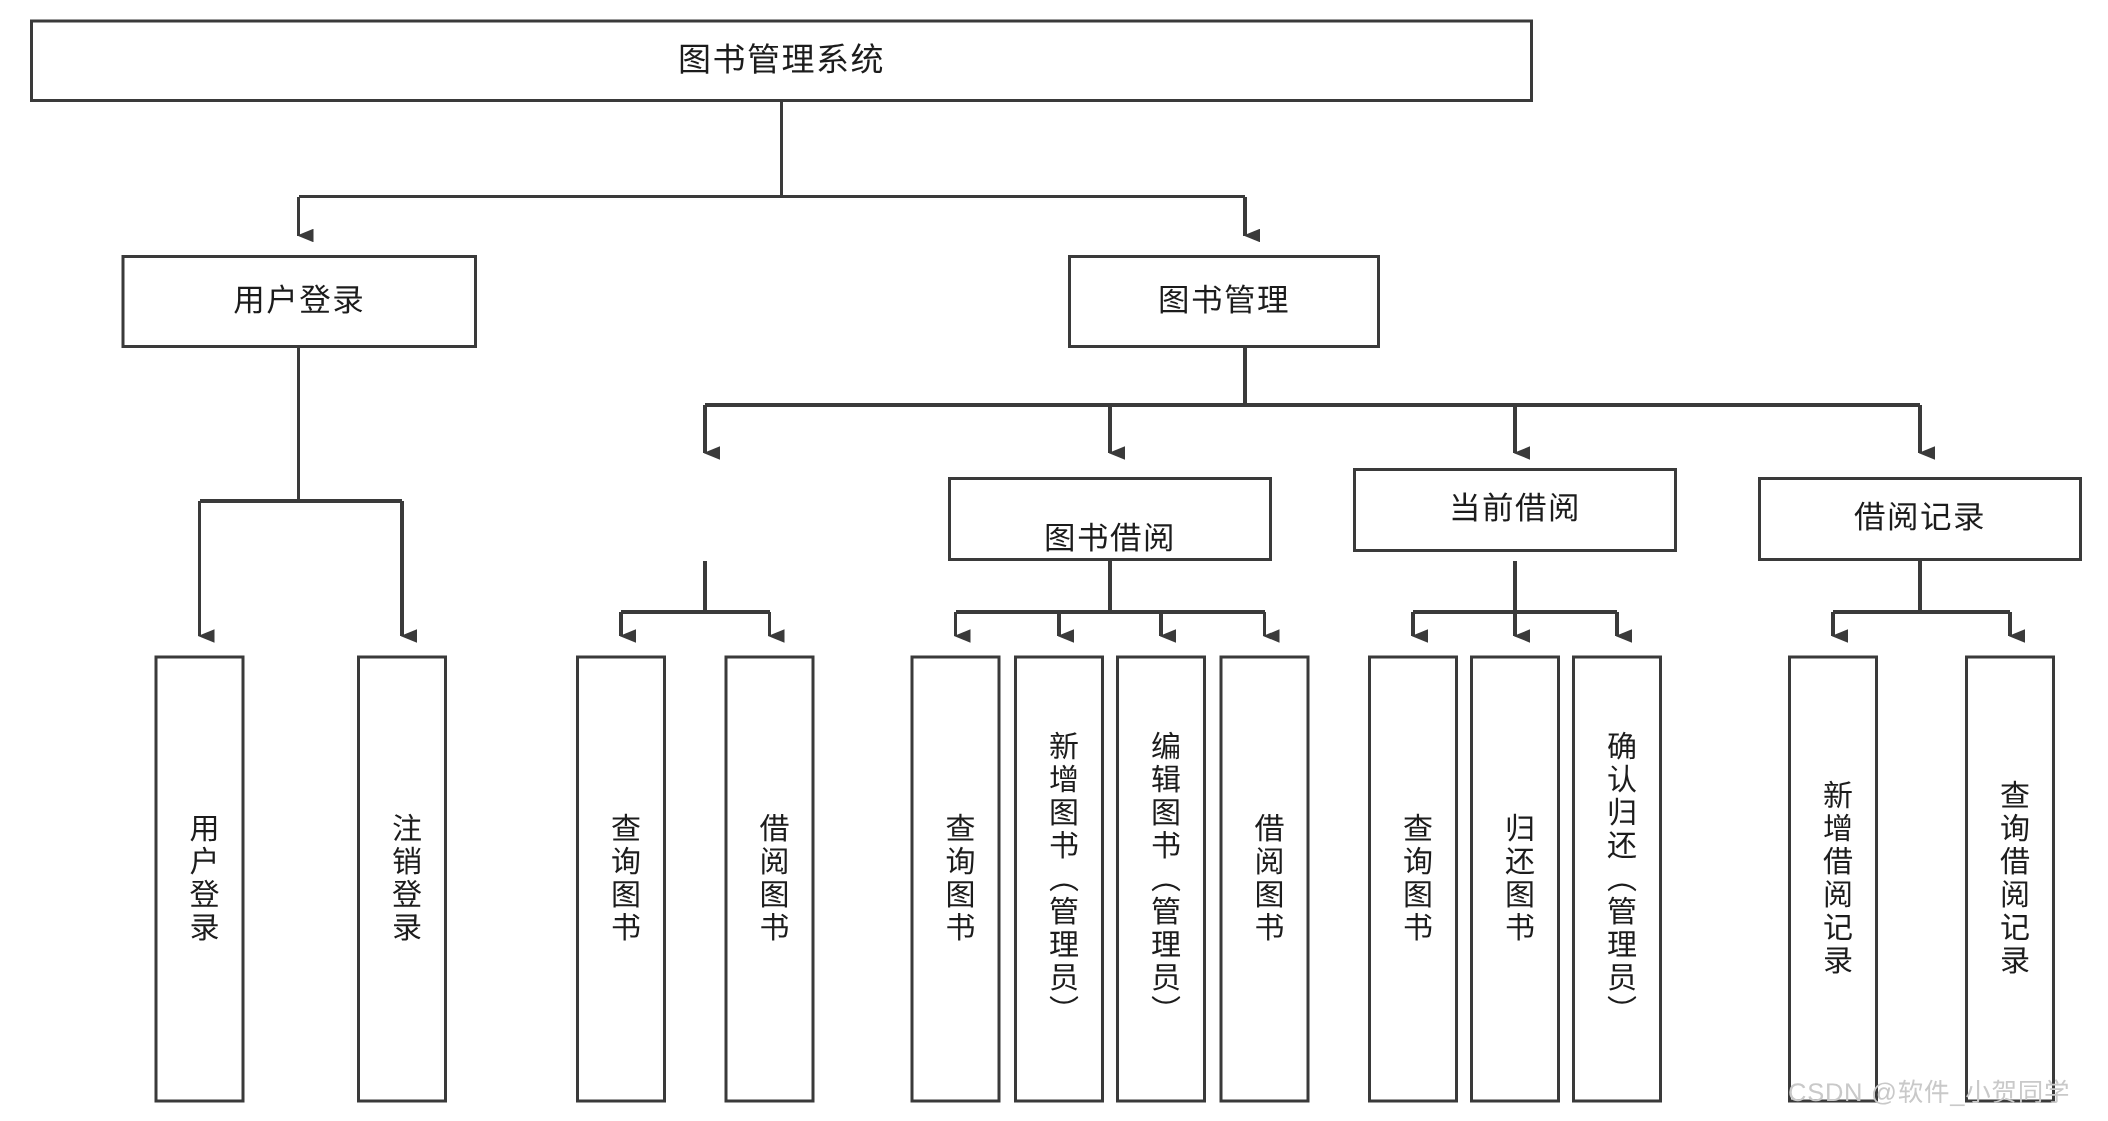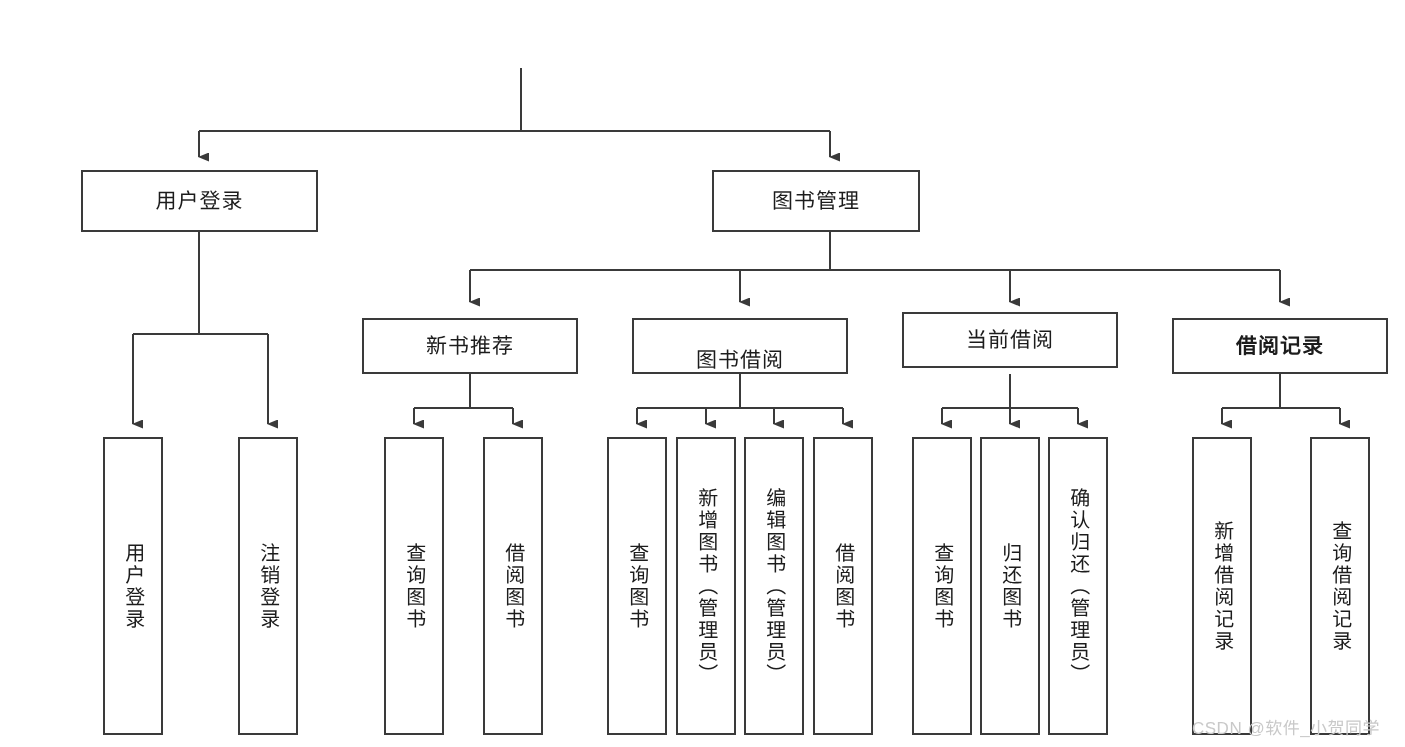--- a/index.html
+++ b/index.html
@@ -113,42 +113,42 @@
       <path d="M1010,408 L1010,424" marker-end="url(#arw)"></path>
       <path d="M1078,408 L1078,424" marker-end="url(#arw)"></path>
 
       <path d="M1280,374 L1280,408"></path>
       <path d="M1222,408 L1340,408"></path>
       <path d="M1222,408 L1222,424" marker-end="url(#arw)"></path>
       <path d="M1340,408 L1340,424" marker-end="url(#arw)"></path>
     </g>
   </svg>
 
+  <div class="node root horiz" style="left:20px; top:13px; width:1002px; height:55px;">
+    <span>图书管理系统</span>
+  </div>
 
   <div class="node horiz" style="left:81px; top:170px; width:237px; height:62px;">
     <span>用户登录</span>
   </div>
 
   <div class="node horiz" style="left:712px; top:170px; width:208px; height:62px;">
     <span>图书管理</span>
   </div>
 
-  <div class="node horiz" style="left:362px; top:318px; width:216px; height:56px;">
-    <span>新书推荐</span>
-  </div>
 
   <div class="node horiz" style="left:632px; top:318px; width:216px; height:56px;align-items:flex-end;">
     <span>图书借阅</span>
   </div>
 
   <div class="node horiz" style="left:902px; top:312px; width:216px; height:56px;">
     <span>当前借阅</span>
   </div>
 
-  <div class="node horiz" style="left:1172px; top:318px; width:216px; height:56px;font-weight:bold;">
+  <div class="node horiz" style="left:1172px; top:318px; width:216px; height:56px;">
     <span>借阅记录</span>
   </div>
 
   <div class="node vert" style="left:103px; top:437px; width:60px; height:298px;">
     <span class="vlabel">用户登录</span>
   </div>
 
   <div class="node vert" style="left:238px; top:437px; width:60px; height:298px;">
     <span class="vlabel">注销登录</span>
   </div>

